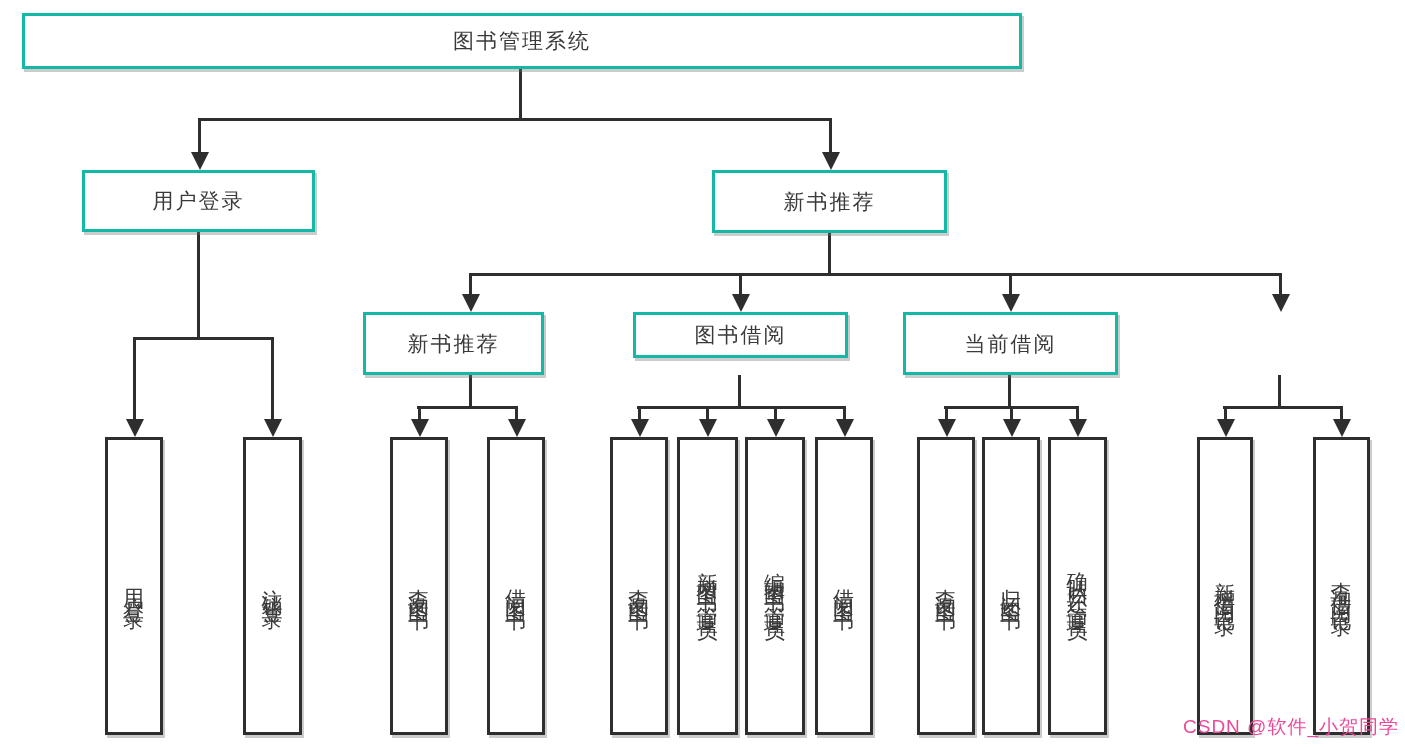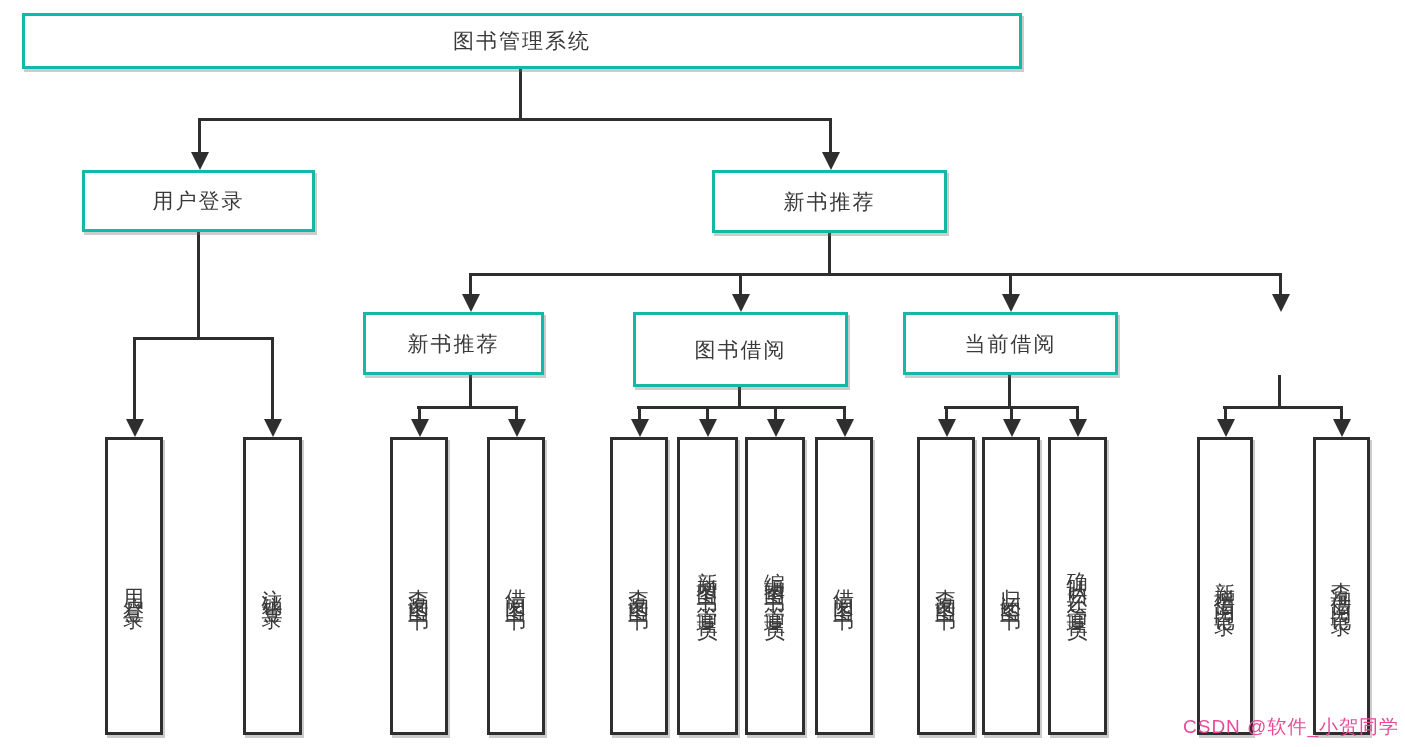--- a/index.html
+++ b/index.html
@@ -129,21 +129,21 @@
   </div>
 
   <div class="hnode" style="left:712px; top:170px; width:235px; height:63px;">
     <span>新书推荐</span>
   </div>
 
   <div class="hnode" style="left:363px; top:312px; width:181px; height:63px;">
     <span>新书推荐</span>
   </div>
 
-  <div class="hnode" style="left:633px; top:312px; width:215px; height:75px;">
+  <div class="hnode" style="left:633px; top:312px; width:215px; height:46px;">
     <span>图书借阅</span>
   </div>
 
   <div class="hnode" style="left:903px; top:312px; width:215px; height:63px;">
     <span>当前借阅</span>
   </div>
 
 
   <div class="leaf" style="left:105px; width:58px;">
     <span class="vtext">用户登录</span>

